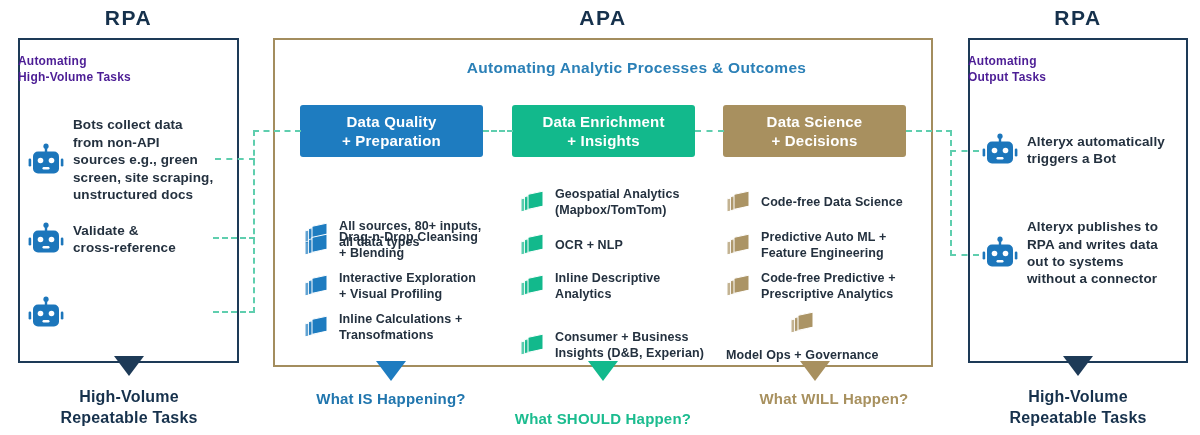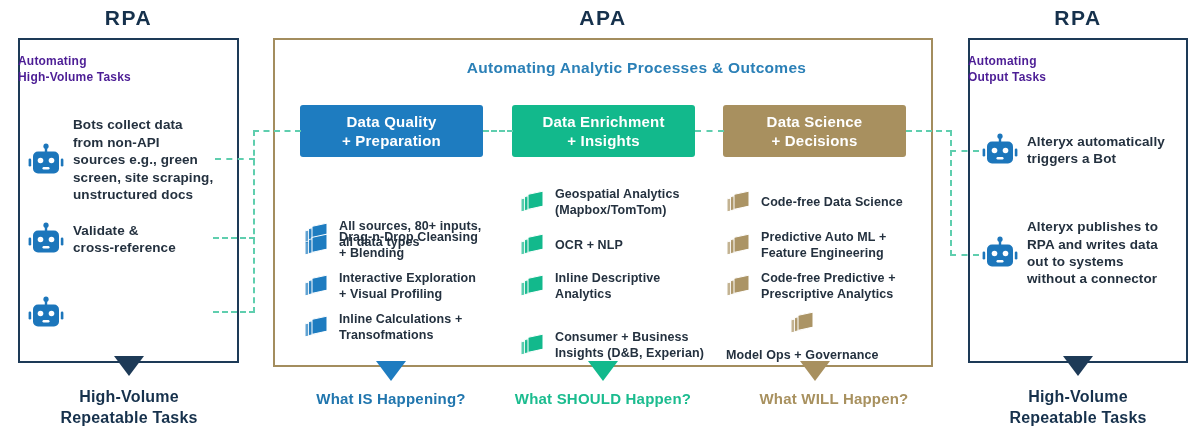--- a/index.html
+++ b/index.html
@@ -299,21 +299,21 @@
           </g>
         </svg>
       </span>
     <span class="item-text ml">Model Ops + Governance</span>
   </div>
 
   <div class="tri blue" style="left:376px;top:361px;"></div>
   <div class="tri green" style="left:588px;top:361px;"></div>
   <div class="tri tanc" style="left:800px;top:361px;"></div>
   <div class="what-label t-blue" style="left:291px;">What IS Happening?</div>
-  <div class="what-label t-green" style="left:503px;">What SHOULD Happen?</div>
+  <div class="what-label t-green" style="left:503px;margin-top:20px;">What SHOULD Happen?</div>
   <div class="what-label t-tan" style="left:734px;">What WILL Happen?</div>
 
   <div class="col-title" style="left:968px;width:220px;">RPA</div>
   <div class="panel navy" style="left:968px;top:38px;width:220px;height:325px;"></div>
   <div class="panel-heading ml" style="left:968px;top:53px;width:220px;">Automating
 Output Tasks</div>
 
   <div class="bot-item" style="left:982px;top:132px;height:36px;">
     <span class="icon c-robot">
       <svg width="36" height="34" viewBox="0 0 36 34">

